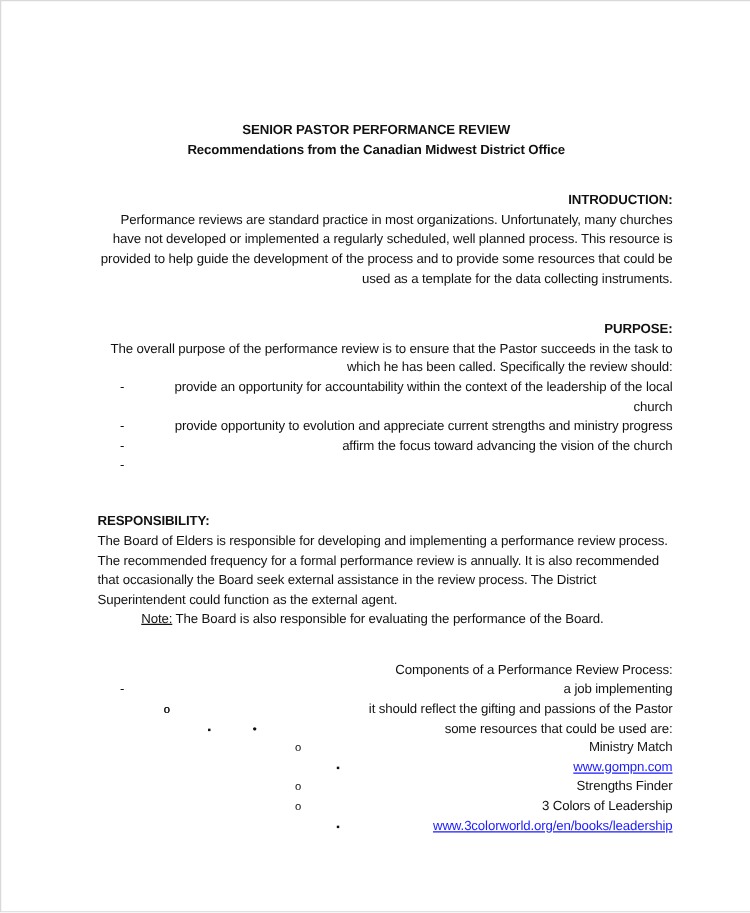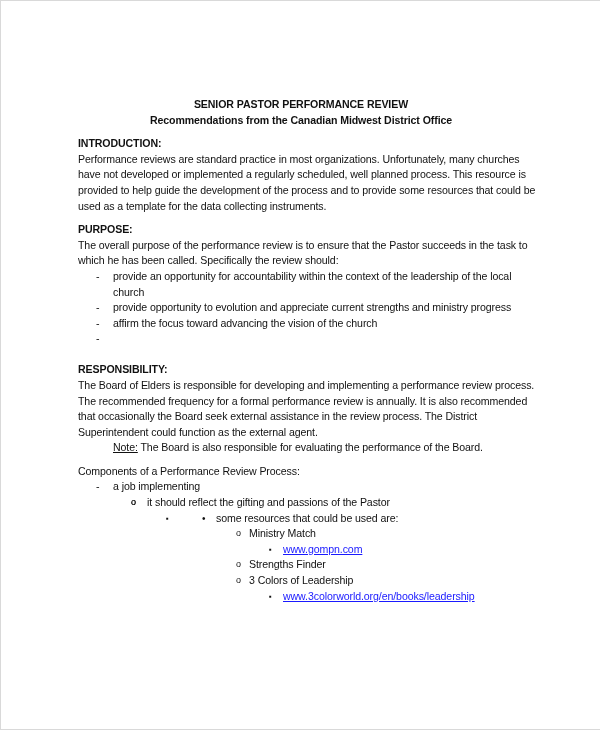--- a/index.html
+++ b/index.html
@@ -11,22 +11,22 @@
     .doc {
       position: absolute; left: 77px; top: 96px; width: 460px;
       font-family: "Liberation Sans", "DejaVu Sans", sans-serif;
       font-size: 10.6px; line-height: 15.6px; color: #111111;
       letter-spacing: -0.1px;
     }
     .title { text-align: center; font-weight: bold; margin-left: 0; width: 446px; }
     .title .sub { display: block; }
     .heading { font-weight: bold; }
     p { margin: 0; }
-    .sec { margin-top: 8px; }
-    .sec-resp { margin-top: 31px; }
+    .sec { margin-top: 25px; text-align: right; }
+    .sec-resp { margin-top: 45px; }
     .item { position: relative; }
     .marker { position: absolute; top: 0; }
     .l1 { padding-left: 35px; }
     .l1 .marker { left: 18px; }
     .l2 { padding-left: 69px; }
     .l2 .marker { left: 53px; font-size: 9px; }
     .l3 { padding-left: 104px; }
     .l3 .marker { left: 88px; font-size: 8px; }
     .l4 { padding-left: 138px; }
     .l4 .marker { left: 124px; font-size: 10px; }

